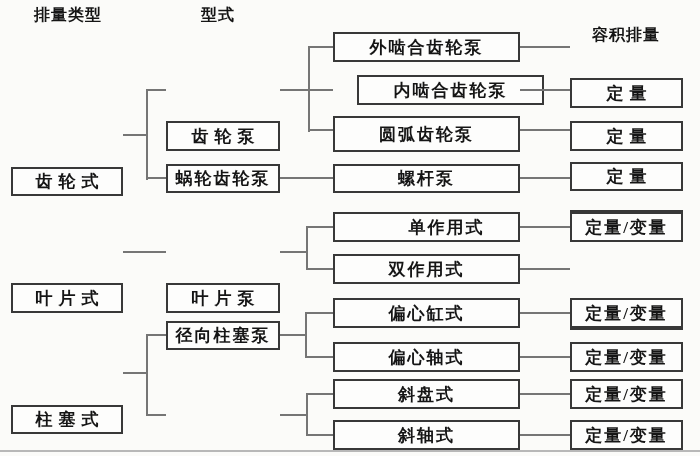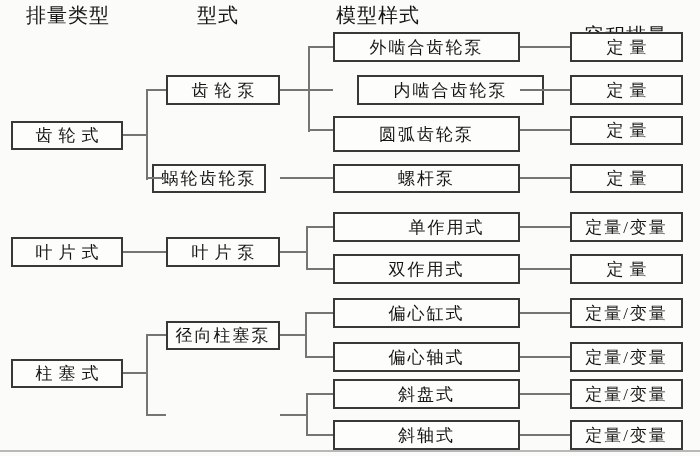--- a/index.html
+++ b/index.html
@@ -9,54 +9,53 @@
   }
   #stage{
     position:relative;
     width:700px;height:456px;
     background:var(--bg,#fbfbf9);
     overflow:hidden;
   }
   .hdr{
     position:absolute;height:20px;
     display:flex;align-items:center;justify-content:center;
-    font-weight:normal;font-size:20px;letter-spacing:1px;
+    font-weight:bold;font-size:16px;letter-spacing:1px;
     color:var(--txt,#151515);
   }
   .box{
     position:absolute;box-sizing:border-box;
     border:2px solid var(--bd,#383838);
     background:#fdfdfc;
     display:flex;align-items:center;justify-content:center;
-    font-weight:normal;font-size:17px;letter-spacing:2px;
+    font-weight:bold;font-size:17px;letter-spacing:2px;
     color:var(--txt,#151515);
     white-space:nowrap;
   }
-  .box.wide{letter-spacing:6px;text-indent:6px;}
+  .box.wide{letter-spacing:6px;text-indent:6px;margin-top:46px;}
   .lh,.lv{position:absolute;background:var(--ln,#757575);}
   .lh{height:2px;}
   .lv{width:2px;}
   .edge{position:absolute;background:#b8b8b8;}
 </style>
 </head>
 <body>
 
 <div id="stage" style="--bg: #fbfbf9; --bd: #383838; --ln: #757575; --txt: #151515;">
 
   <div class="hdr" style="left:18px;top:5px;width:100px;">排量类型</div>
   <div class="hdr" style="left:168px;top:5px;width:100px;">型式</div>
-  <div class="hdr" style="left:328px;top:5px;width:100px;">模型样式</div>
   <div class="hdr" style="left:576px;top:5px;width:100px;margin-top:20px;">容积排量</div>
 
   <div class="box wide" style="left:11px;top:121px;width:112px;height:29px;">齿轮式</div>
   <div class="box wide" style="left:11px;top:237px;width:112px;height:30px;">叶片式</div>
   <div class="box wide" style="left:11px;top:359px;width:112px;height:29px;">柱塞式</div>
 
   <div class="box wide" style="left:166px;top:75px;width:114px;height:30px;">齿轮泵</div>
-  <div class="box" style="left:152px;top:164px;width:114px;height:29px;">蜗轮齿轮泵</div>
+  <div class="box" style="left:166px;top:164px;width:114px;height:29px;">蜗轮齿轮泵</div>
   <div class="box wide" style="left:166px;top:237px;width:114px;height:30px;">叶片泵</div>
   <div class="box" style="left:166px;top:321px;width:114px;height:29px;">径向柱塞泵</div>
 
   <div class="box" style="left:333px;top:32px;width:187px;height:30px;">外啮合齿轮泵</div>
   <div class="box" style="left:333px;top:75px;width:187px;height:30px;margin-left:24px;">内啮合齿轮泵</div>
   <div class="box" style="left:333px;top:116px;width:187px;height:36px;">圆弧齿轮泵</div>
   <div class="box" style="left:333px;top:164px;width:187px;height:29px;">螺杆泵</div>
   <div class="box" style="left:333px;top:212px;width:187px;height:30px;padding-left:40px;">单作用式</div>
   <div class="box" style="left:333px;top:254px;width:187px;height:30px;">双作用式</div>
   <div class="box" style="left:333px;top:298px;width:187px;height:30px;">偏心缸式</div>

